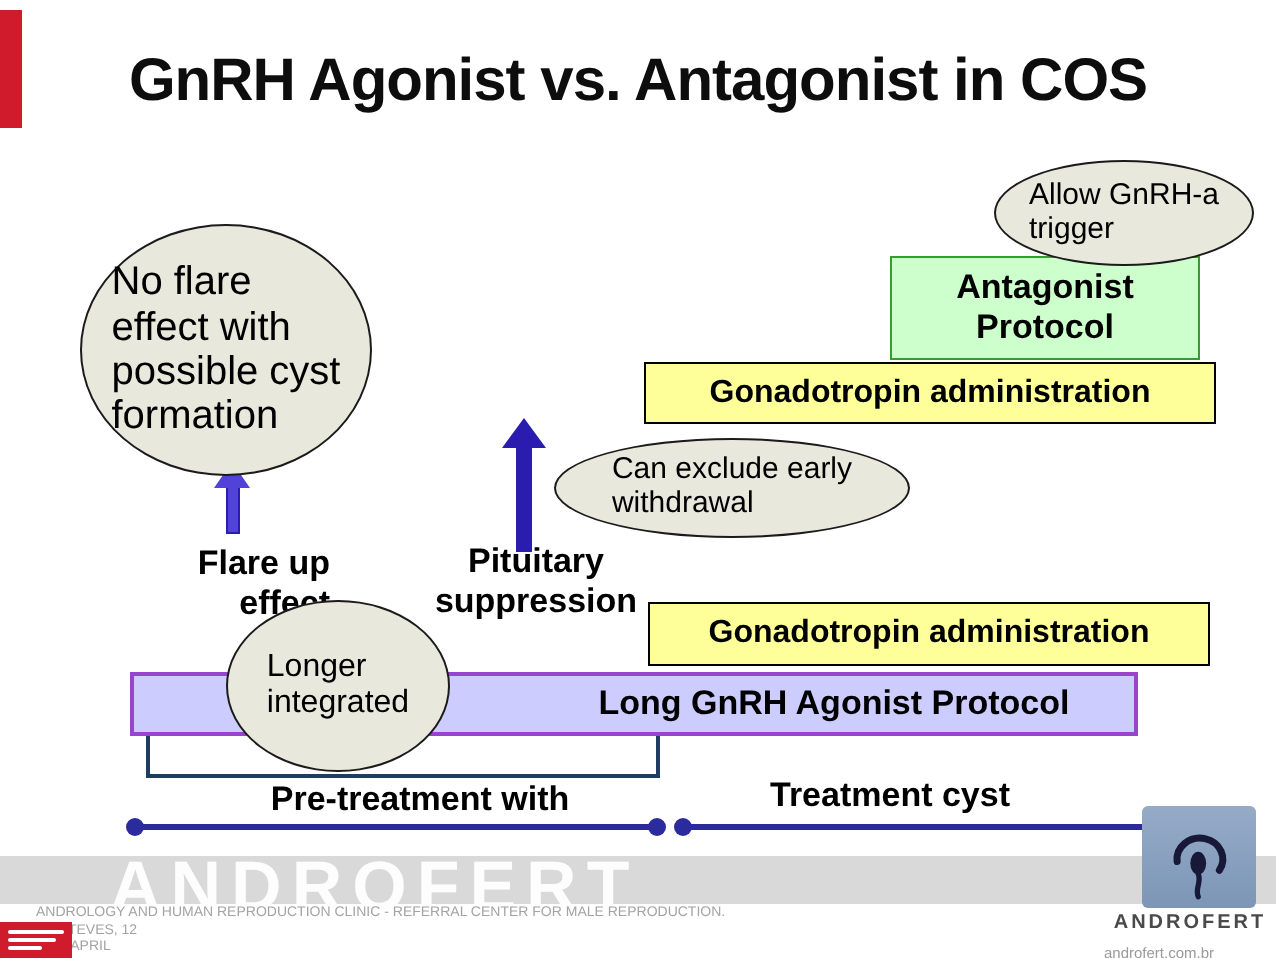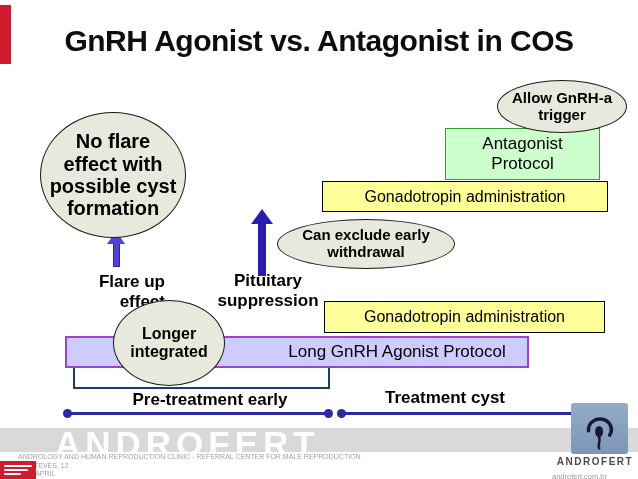--- a/index.html
+++ b/index.html
@@ -13,37 +13,37 @@
   .menu-btn .line{height:2px;background:#ffffff;border-radius:1px;}
   .menu-btn .line:nth-child(2){width:85%;}
   .menu-btn .line:nth-child(3){width:60%;}
 
   
   .title{position:absolute;left:0;top:24px;width:100%;margin:0;text-align:center;
          font-size:30px;font-weight:bold;letter-spacing:-0.5px;color:#0d0d0d;z-index:3;}
 
   
   .bubble{position:absolute;background:#e9e8dc;border:1.5px solid #1b1b1b;border-radius:50%;
-          display:flex;align-items:center;justify-content:center;text-align:center;
-          font-weight:bold;white-space:pre-line;line-height:1.12;z-index:4;box-sizing:border-box;}
+          display:flex;align-items:center;justify-content:center;text-align:left;
+          font-weight:normal;white-space:pre-line;line-height:1.12;z-index:4;box-sizing:border-box;}
   .e-noflare{left:40px;top:112px;width:146px;height:126px;font-size:20px;}
   .e-nohormonal{left:198px;top:123px;width:122px;height:91px;font-size:16px;}
   .e-integrated{left:322px;top:93px;width:158px;height:75px;font-size:15px;}
   .e-trigger{left:497px;top:80px;width:130px;height:53px;font-size:15px;}
   .e-exclude{left:277px;top:219px;width:178px;height:50px;font-size:15px;}
   .e-longer{left:113px;top:300px;width:112px;height:86px;font-size:16px;}
 
   
   .bar{position:absolute;display:flex;align-items:center;justify-content:center;
-       font-weight:normal;box-sizing:border-box;z-index:2;}
+       font-weight:bold;box-sizing:border-box;z-index:2;}
   .green-box{left:445px;top:128px;width:155px;height:52px;background:#ccffcc;border:1.6px solid #33a02c;
              font-size:17px;text-align:center;white-space:pre-line;line-height:1.15;}
   .yellow1{left:322px;top:181px;width:286px;height:31px;background:#ffff99;border:1.4px solid #000;font-size:16px;}
   .yellow2{left:324px;top:301px;width:281px;height:32px;background:#ffff99;border:1.4px solid #000;font-size:16px;}
-  .purple-bar{left:65px;top:336px;width:464px;height:32px;background:#ccccff;border:2px solid #9944cc;
+  .purple-bar{left:65px;top:336px;width:504px;height:32px;background:#ccccff;border:2px solid #9944cc;
               justify-content:flex-start;font-size:17px;padding-left:20px;}
   .purple-bar .inner{margin-left:180px;width:360px;text-align:center;}
 
   
   .lbl{position:absolute;text-align:center;font-weight:bold;white-space:pre-line;line-height:1.2;z-index:3;}
   .lbl-flare{left:65px;top:272px;width:100px;font-size:17px;text-align:right;}
   .lbl-pituitary{left:210px;top:271px;width:116px;font-size:17px;}
   .lbl-pretreat{left:110px;top:390px;width:200px;font-size:17px;}
   .lbl-treat{left:345px;top:388px;width:200px;font-size:17px;}
 
@@ -116,21 +116,21 @@
     <div class="head"></div>
     <div class="shaft"></div>
   </div>
 
   <div class="lbl lbl-flare">Flare up
 effect</div>
   <div class="lbl lbl-pituitary">Pituitary
 suppression</div>
 
   <div class="bracket"></div>
-  <div class="lbl lbl-pretreat">Pre-treatment early</div>
+  <div class="lbl lbl-pretreat">Pre-treatment with</div>
   <div class="lbl lbl-treat">Treatment cyst</div>
   <div class="tline tline-1"></div>
   <div class="tline tline-2"></div>
   <div class="tdot tdot-a"></div>
   <div class="tdot tdot-b"></div>
   <div class="tdot tdot-c"></div>
 
   <div class="gray-band"></div>
   <div class="watermark">ANDROFERT</div>
   <div class="fineprint">

